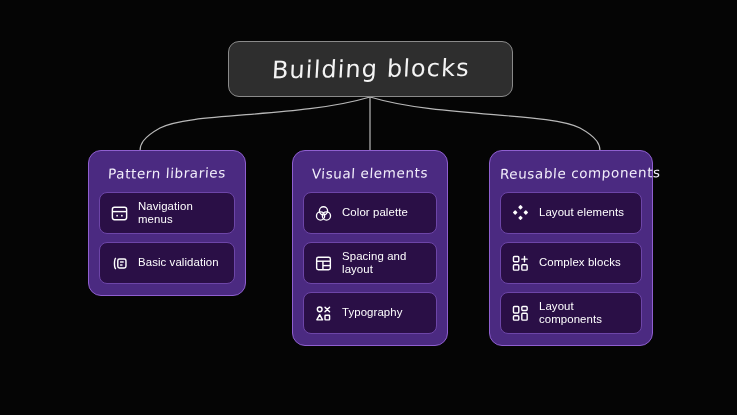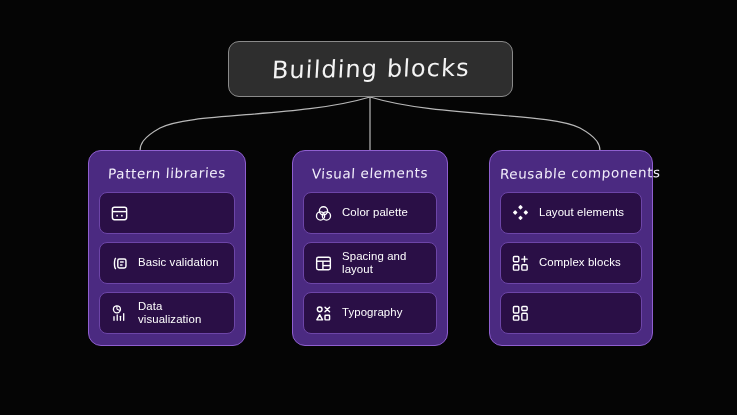--- a/index.html
+++ b/index.html
@@ -119,47 +119,35 @@
 
       <div class="item">
         <span class="item-icon">
           <svg width="19" height="19" viewBox="0 0 20 20" fill="none" stroke="#ffffff" stroke-width="1.5">
             <rect x="2.5" y="3.5" width="15" height="13" rx="2.2"></rect>
             <line x1="2.5" y1="8" x2="17.5" y2="8"></line>
             <circle cx="7.5" cy="12.3" r="0.95" fill="#ffffff" stroke="none"></circle>
             <circle cx="12.5" cy="12.3" r="0.95" fill="#ffffff" stroke="none"></circle>
           </svg>
         </span>
+        <span class="item-label">Navigation menus</span>
       </div>
 
       <div class="item">
         <span class="item-icon">
           <svg width="19" height="19" viewBox="0 0 20 20" fill="none" stroke="#ffffff" stroke-width="1.5">
             <path d="M6.2 4.2 C4.2 5.6 4.2 14.4 6.2 15.8"></path>
             <rect x="8.2" y="5.2" width="8.6" height="9.6" rx="1.8"></rect>
             <line x1="10.6" y1="8.4" x2="14.4" y2="8.4"></line>
             <line x1="10.6" y1="11.6" x2="13.2" y2="11.6"></line>
           </svg>
         </span>
         <span class="item-label">Basic validation</span>
       </div>
 
-      <div class="item">
-        <span class="item-icon">
-          <svg width="19" height="19" viewBox="0 0 20 20" fill="none" stroke="#ffffff" stroke-width="1.4">
-            <circle cx="7.3" cy="5.6" r="3.7"></circle>
-            <path d="M7.3 5.6 L7.3 1.9 M7.3 5.6 L10.6 6.9" stroke-width="1.2"></path>
-            <line x1="4.2" y1="17.1" x2="4.2" y2="13.4" stroke-linecap="round"></line>
-            <line x1="7.6" y1="17.1" x2="7.6" y2="11.6" stroke-linecap="round"></line>
-            <line x1="11.0" y1="17.1" x2="11.0" y2="13.0" stroke-linecap="round"></line>
-            <line x1="14.4" y1="17.1" x2="14.4" y2="10.3" stroke-linecap="round"></line>
-          </svg>
-        </span>
-        <span class="item-label">Data visualization</span>
-      </div>
 
     </div>
   </div>
 
   <div class="branch" id="branch-1">
     <div class="branch-title">Visual elements</div>
     <div class="items">
 
 
       <div class="item">
@@ -230,18 +218,19 @@
 
       <div class="item">
         <span class="item-icon">
           <svg width="19" height="19" viewBox="0 0 20 20" fill="none" stroke="#ffffff" stroke-width="1.5">
             <rect x="2.6" y="2.6" width="5.6" height="6.8" rx="1"></rect>
             <rect x="11.4" y="2.6" width="5.6" height="4.2" rx="1"></rect>
             <rect x="2.6" y="12.4" width="5.6" height="4.6" rx="1"></rect>
             <rect x="11.4" y="9.8" width="5.6" height="7.2" rx="1"></rect>
           </svg>
         </span>
+        <span class="item-label">Layout components</span>
       </div>
 
     </div>
   </div>
 
 </div>
 
 </body></html>

